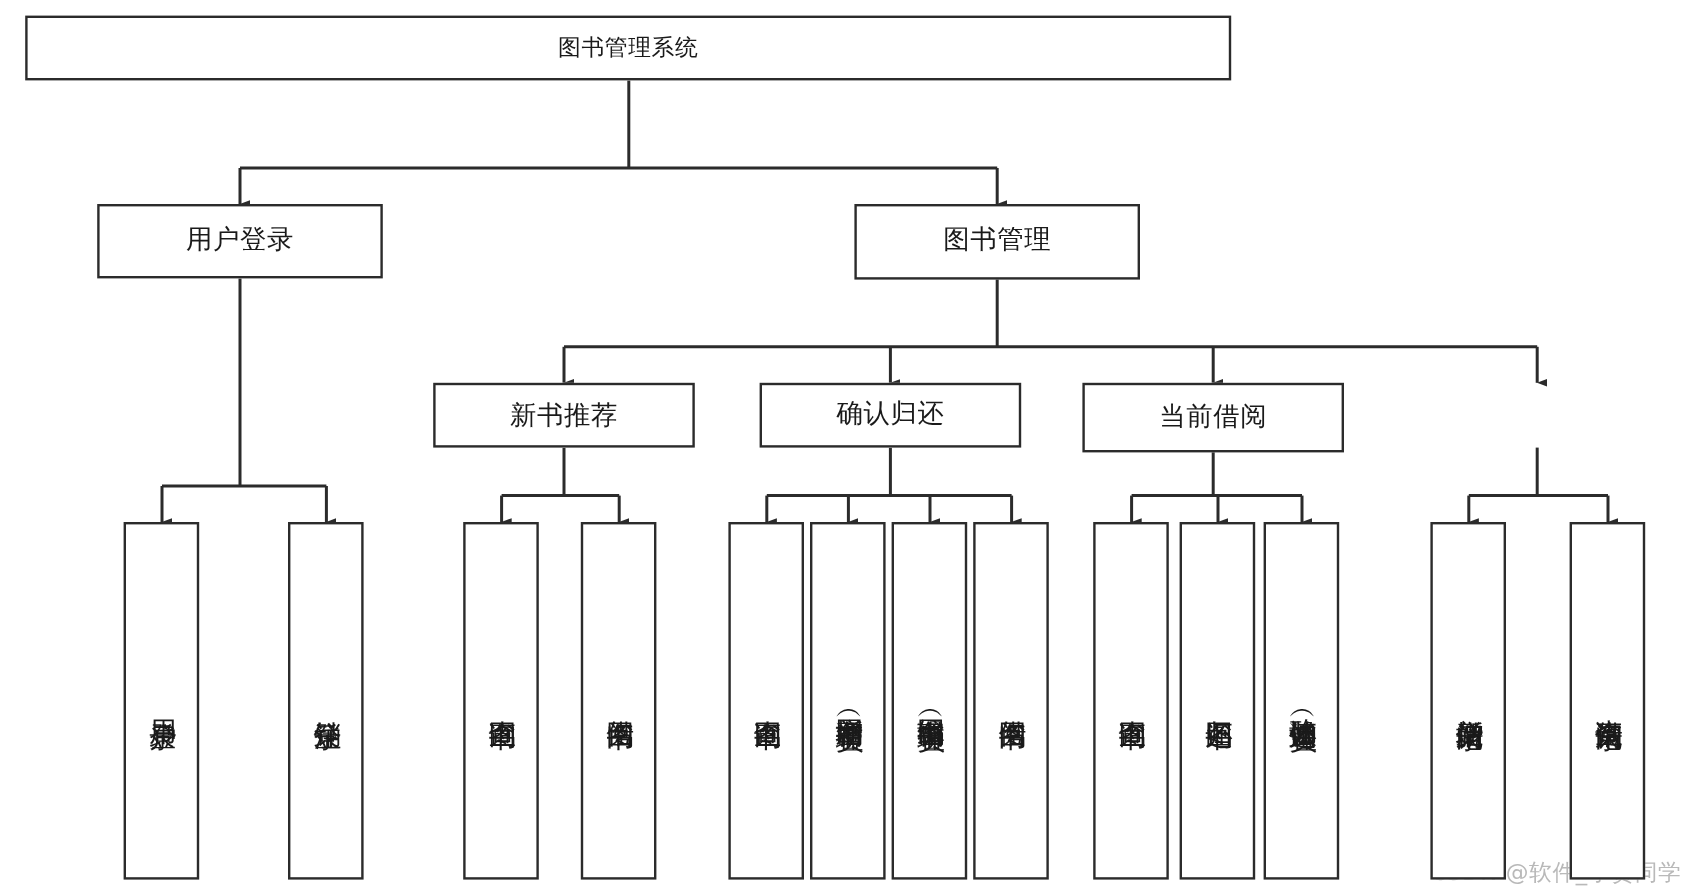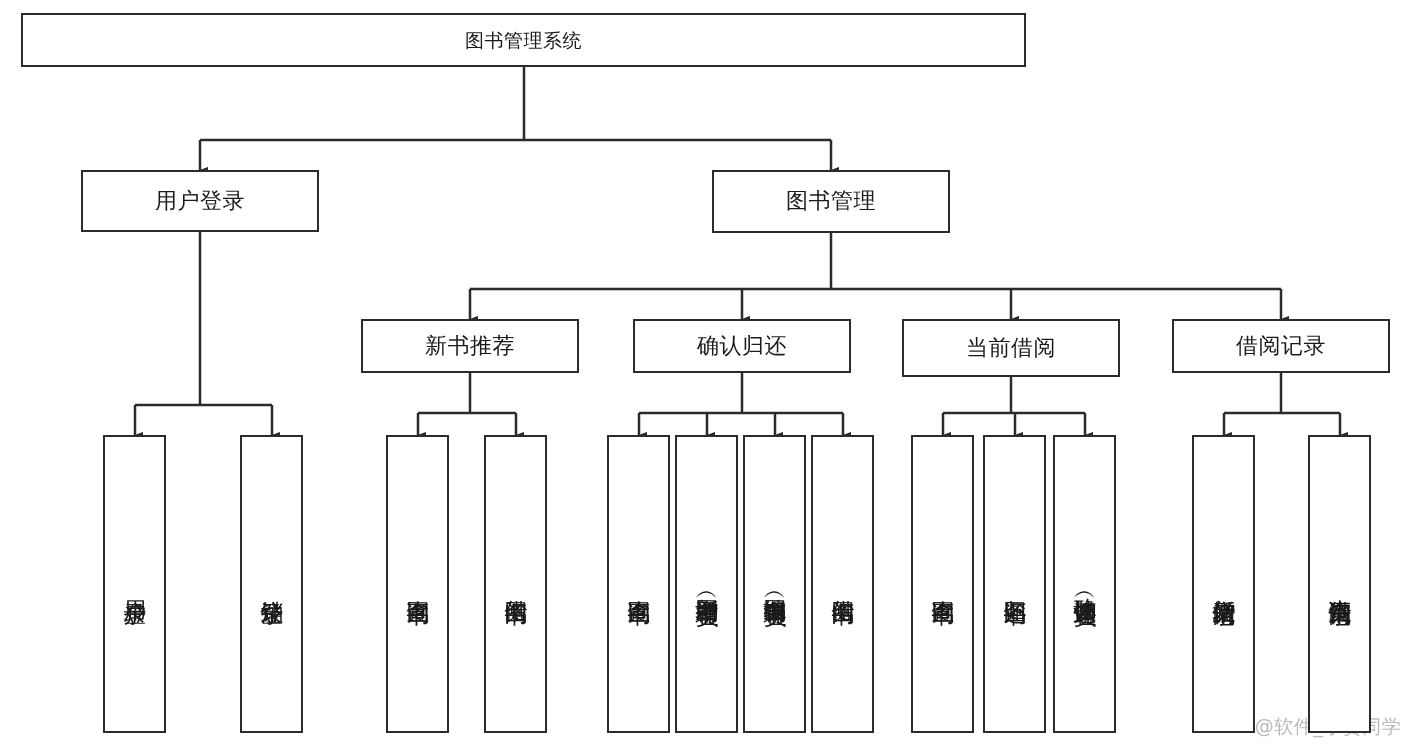--- a/index.html
+++ b/index.html
@@ -123,23 +123,20 @@
     </div>
     <div class="node h" style="left: 361px; top: 319px; width: 218px; height: 54px; font-family: Liberation Serif, serif;">
       <span class="label">新书推荐</span>
     </div>
     <div class="node h" style="left: 633px; top: 319px; width: 218px; height: 54px;">
       <span class="label">确认归还</span>
     </div>
     <div class="node h" style="left: 902px; top: 319px; width: 218px; height: 58px;">
       <span class="label">当前借阅</span>
     </div>
-    <div class="node h" style="left: 1172px; top: 319px; width: 218px; height: 54px;">
-      <span class="label">借阅记录</span>
-    </div>
     <div class="node v" style="left: 103px; top: 435px; width: 63px; height: 298px;">
       <span class="label">用户登录</span>
     </div>
     <div class="node v" style="left: 240px; top: 435px; width: 63px; height: 298px;">
       <span class="label">注销登录</span>
     </div>
     <div class="node v" style="left: 386px; top: 435px; width: 63px; height: 298px;">
       <span class="label">查询图书</span>
     </div>
     <div class="node v" style="left: 484px; top: 435px; width: 63px; height: 298px;">

